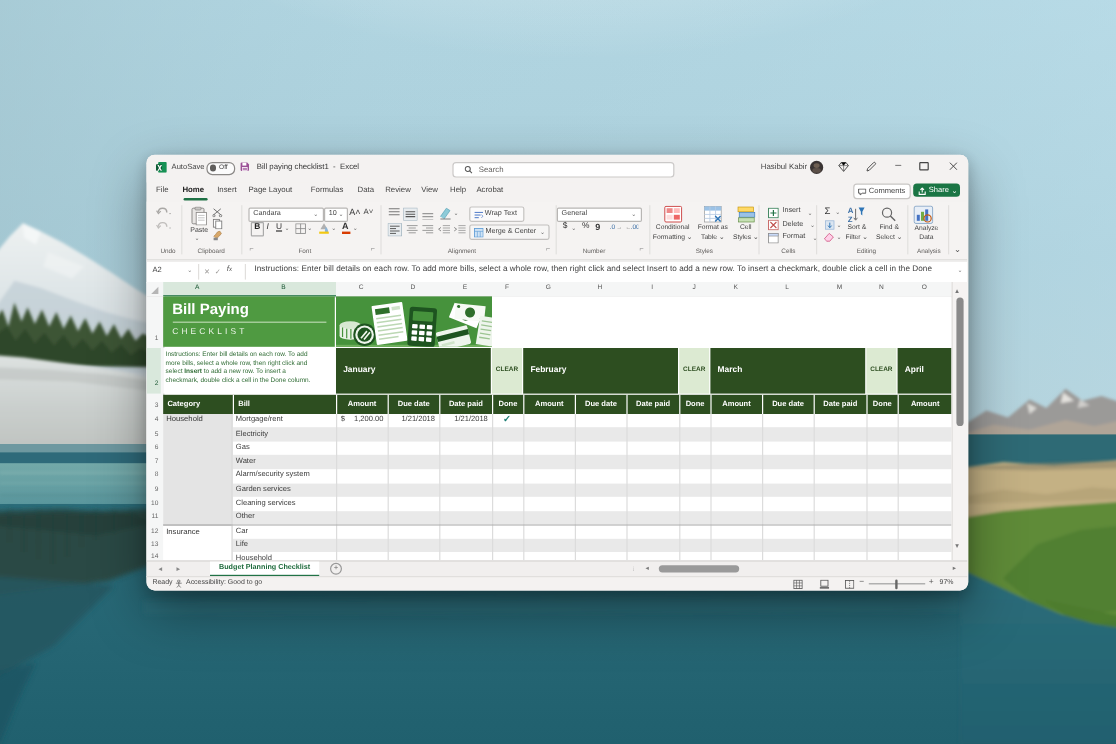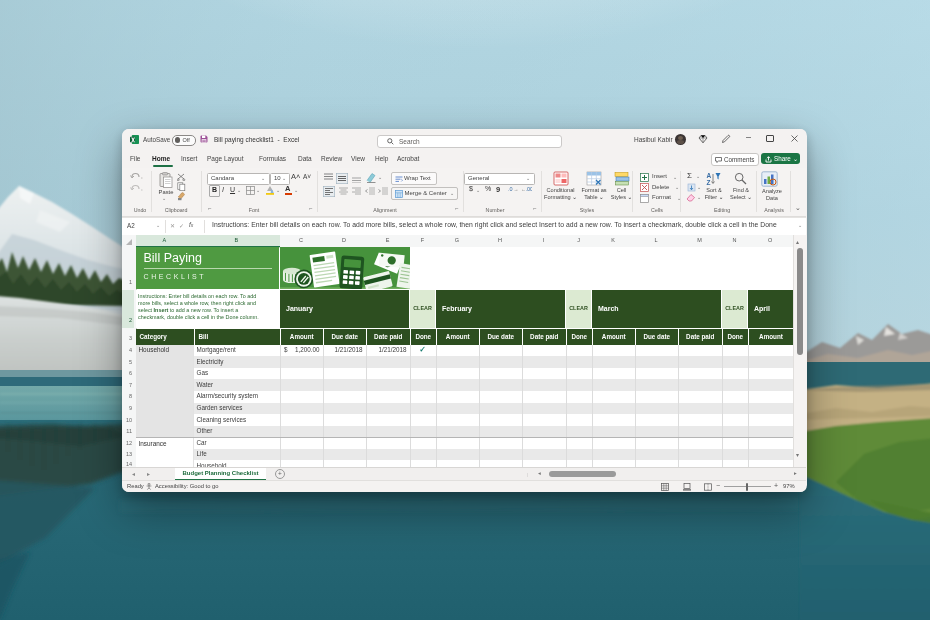--- a/index.html
+++ b/index.html
@@ -480,21 +480,21 @@
     <div class="a rn" style="top:147px;">7</div>
     <div class="a rn" style="top:158.5px;">8</div>
     <div class="a rn" style="top:170.5px;">9</div>
     <div class="a rn" style="top:182px;">10</div>
     <div class="a rn" style="top:193.5px;">11</div>
     <div class="a rn" style="top:205px;">12</div>
     <div class="a rn" style="top:216.5px;">13</div>
     <div class="a rn" style="top:226.5px;">14</div>
 
     <div class="a" style="left:13.5px;top:12px;width:143px;height:42.5px;background:#4f9a41;">
-      <div class="a" style="left:8px;top:4px;font-size:12.5px;font-weight:normal;color:#fff;">Bill Paying</div>
+      <div class="a" style="left:8px;top:4px;font-size:12.5px;font-weight:bold;color:#fff;">Bill Paying</div>
       <div class="a" style="left:8px;top:21.5px;width:128px;height:1px;background:#b9d8ae;"></div>
       <div class="a" style="left:8px;top:26px;font-size:7px;color:#eef6ea;letter-spacing:2.6px;">CHECKLIST</div>
     </div>
     <div class="a" style="left:158px;top:12px;width:130px;height:42.5px;background:#46923c;overflow:hidden;">
       <svg width="130" height="43" viewBox="0 0 131 43">
         <rect x="0" y="40.5" width="131" height="2.5" fill="#6fae5c"></rect>
         <g>
           <ellipse cx="12" cy="33" rx="9" ry="3.2" fill="#e9f2e6"></ellipse>
           <rect x="3" y="24" width="18" height="9" fill="#e9f2e6"></rect>
           <ellipse cx="12" cy="24" rx="9" ry="3.2" fill="#d7e8d2"></ellipse>

